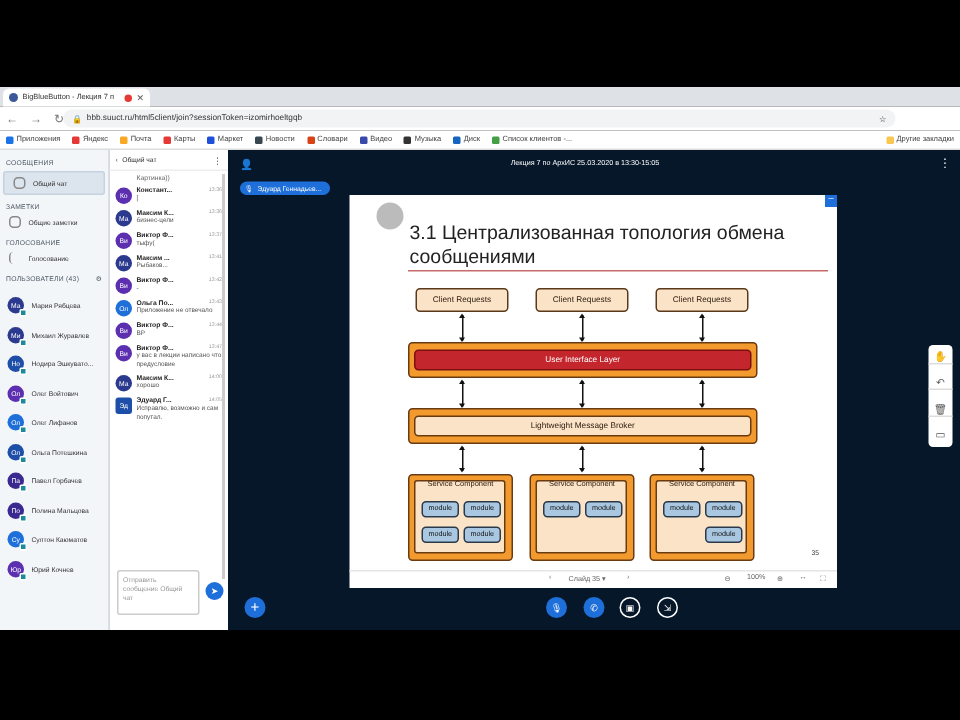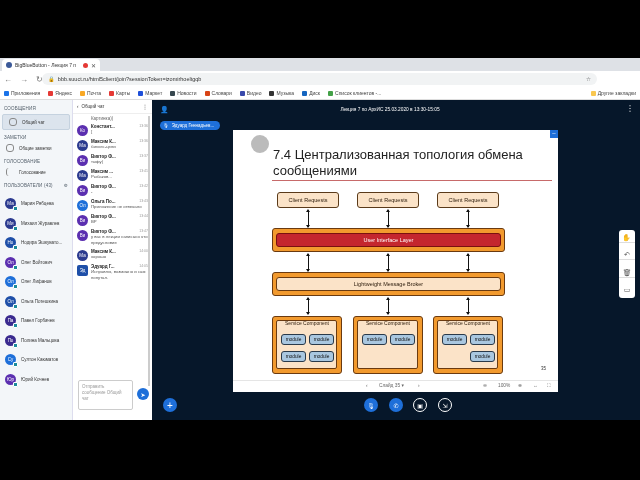--- a/index.html
+++ b/index.html
@@ -364,21 +364,21 @@
 <div id="title" class="abs">Лекция 7 по АрхИС 25.03.2020 в 13:30-15:05</div>
 <span id="kebab" class="abs">⋮</span>
 <div id="presenter" class="abs">
   <span>🎙</span>
   <span>Эдуард Геннадьев...</span>
 </div>
 
 <div id="slide" class="abs"></div>
 <div id="slide-min" class="abs">–</div>
 <div id="logo" class="abs"></div>
-<div id="slide-title" class="abs">7.4 Централизованная топология обмена сообщениями</div>
+<div id="slide-title" class="abs">3.1 Централизованная топология обмена сообщениями</div>
 <div id="title-line" class="abs"></div>
 
 <div class="box client" style="left:277px;top:192px">Client Requests</div>
 <div class="box client" style="left:357px;top:192px">Client Requests</div>
 <div class="box client" style="left:437px;top:192px">Client Requests</div>
 <div class="arrow" style="left:308px;top:210px;height:17px"></div>
 <div class="arrow" style="left:388px;top:210px;height:17px"></div>
 <div class="arrow" style="left:468px;top:210px;height:17px"></div>
 
 <div class="box outer" style="left:272px;top:228px;width:233px;height:24px">

